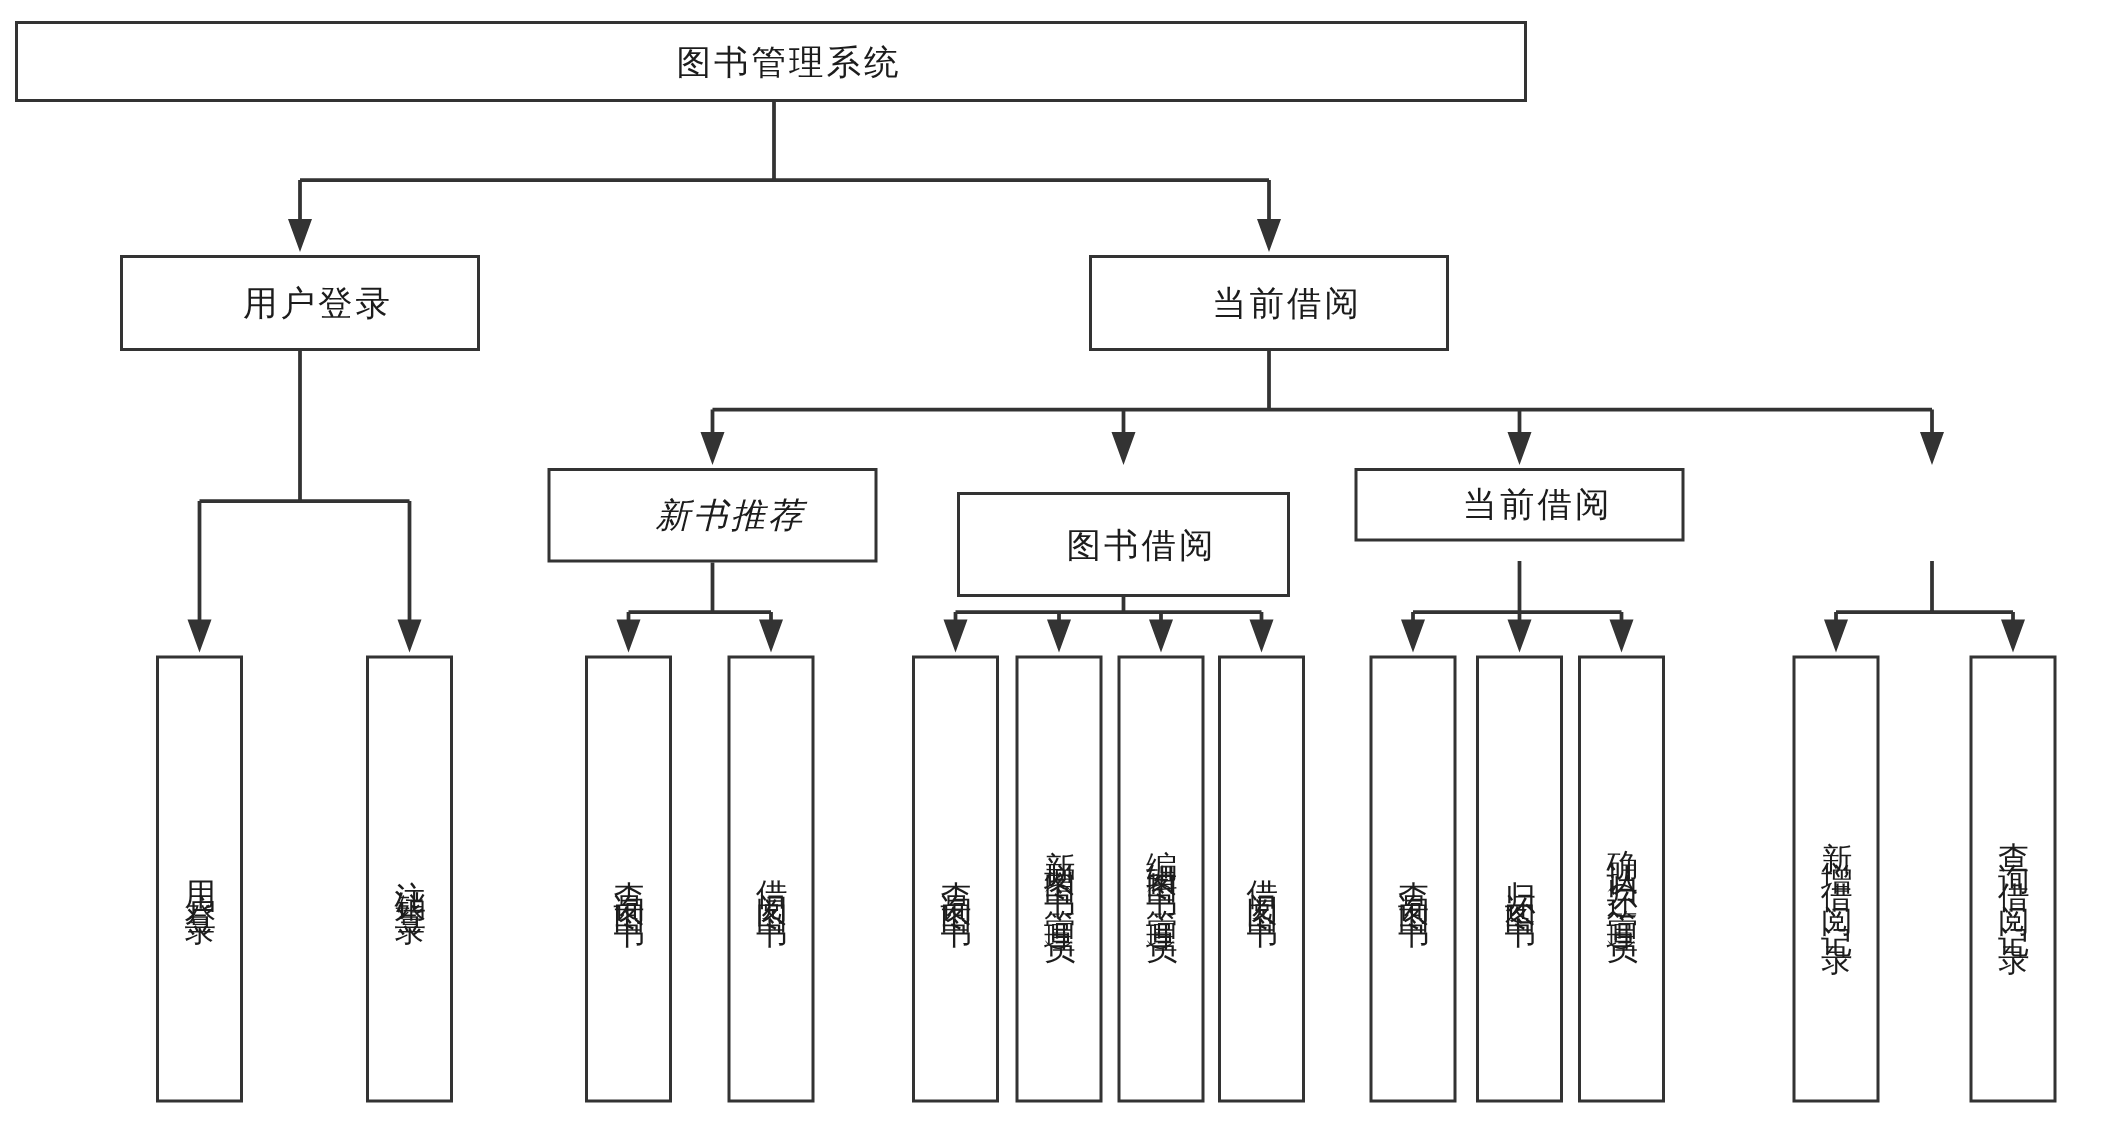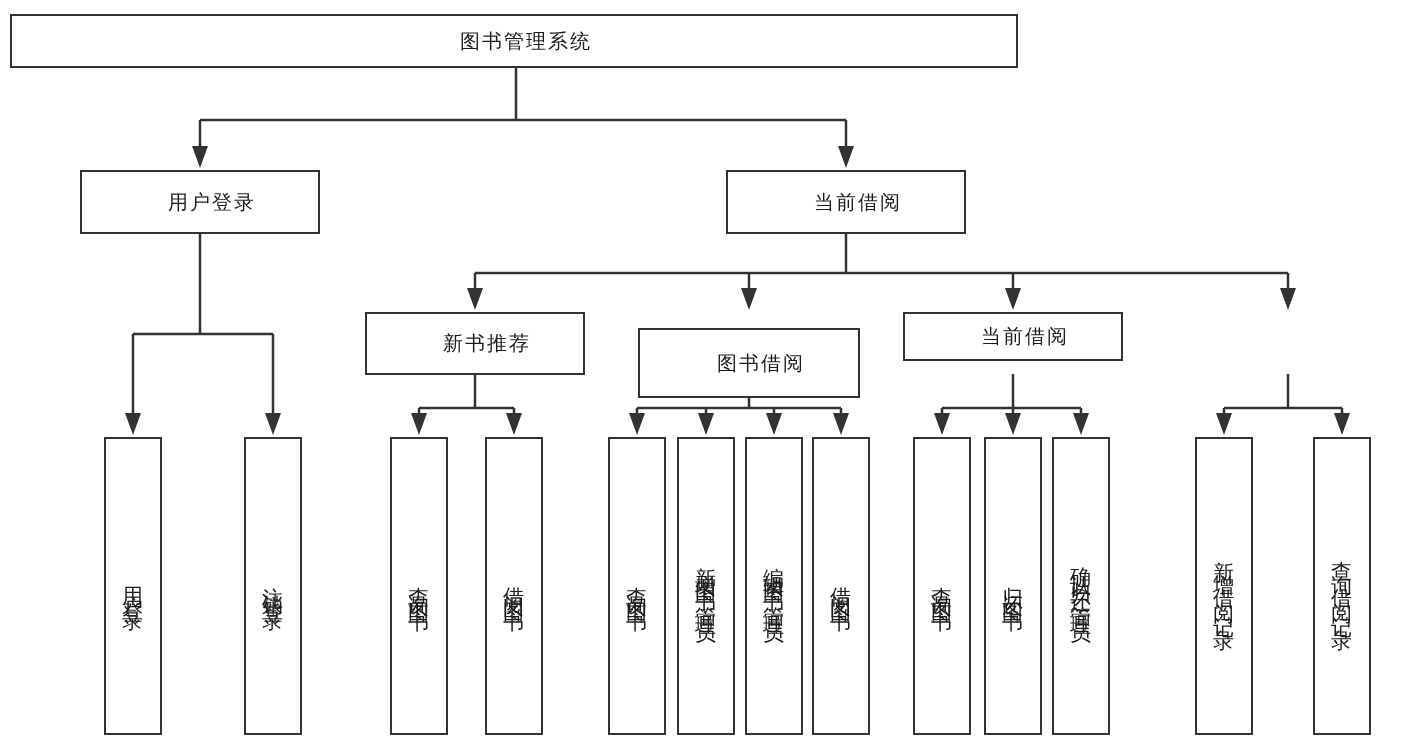--- a/index.html
+++ b/index.html
@@ -32,21 +32,21 @@
   .node {
     position: absolute;
     background: var(--fill);
     border: 2px solid var(--line);
     display: flex;
     align-items: center;
     justify-content: center;
     color: var(--text);
   }
   .hbox {
-    font-size: 20px;
+    font-size: 23px;
     letter-spacing: 2px;
     white-space: nowrap;
     padding-left: 24px;
   }
   .vbox {
     top: 437px;
     width: 58px;
     height: 298px;
     writing-mode: vertical-rl;
     font-size: 21px;
@@ -106,21 +106,21 @@
       M629 413h16l-8 22z M698 413h16l-8 22z M766 413h16l-8 22z M833 413h16l-8 22z
       M934 413h16l-8 22z M1005 413h16l-8 22z M1073 413h16l-8 22z
       M1216 413h16l-8 22z M1334 413h16l-8 22z"></path>
   </svg>
 
   <div class="node hbox" style="left:10px; top:14px; width:1008px; height:54px;">图书管理系统</div>
 
   <div class="node hbox" style="left:80px; top:170px; width:240px; height:64px;">用户登录</div>
   <div class="node hbox" style="left:726px; top:170px; width:240px; height:64px;">当前借阅</div>
 
-  <div class="node hbox" style="left:365px; top:312px; width:220px; height:63px;">新书推荐</div>
+  <div class="node hbox" style="left:365px; top:312px; width:220px; height:63px;font-style:italic;">新书推荐</div>
   <div class="node hbox" style="left:638px; top:328px; width:222px; height:70px;">图书借阅</div>
   <div class="node hbox" style="left:903px; top:312px; width:220px; height:49px;">当前借阅</div>
 
   <div class="node vbox" style="left:104px;">用户登录</div>
   <div class="node vbox" style="left:244px;">注销登录</div>
 
   <div class="node vbox" style="left:390px;">查询图书</div>
   <div class="node vbox" style="left:485px;">借阅图书</div>
 
   <div class="node vbox" style="left:608px;">查询图书</div>

